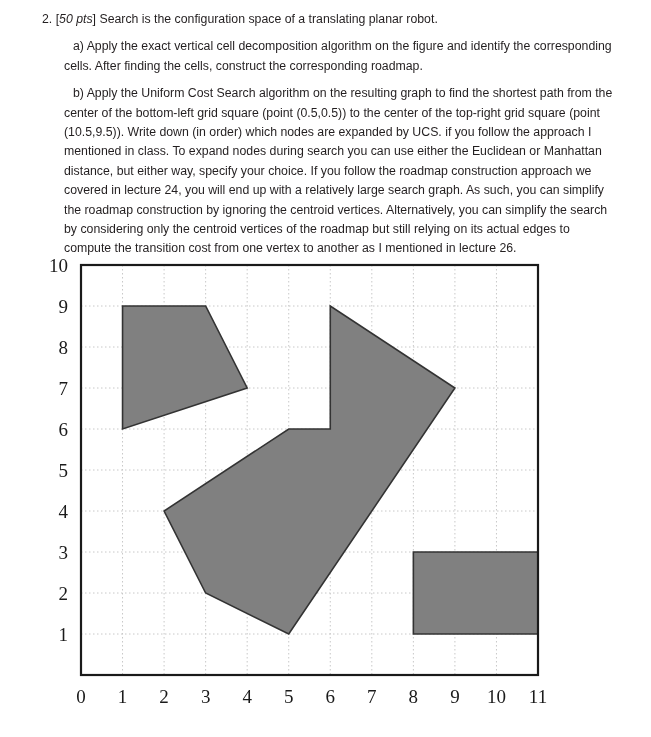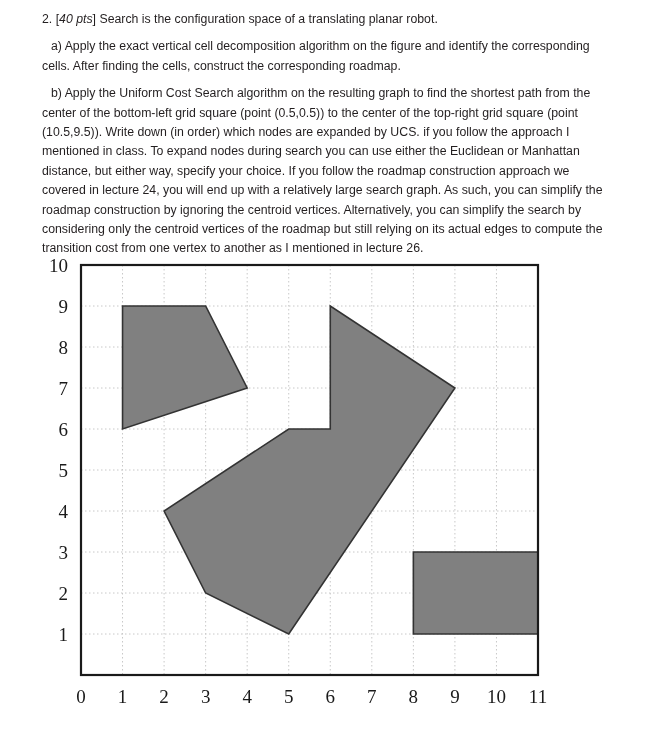--- a/index.html
+++ b/index.html
@@ -23,21 +23,21 @@
     top: 10px;
     width: 572px;
   }
   .para {
     font-size: 12.3px;
     line-height: 19.4px;
     color: #231f20;
     margin: 0 0 8px 0;
     text-align: left;
   }
-  .para.indent { text-indent: 9px; }
+  .para.indent { text-indent: 9px; margin-left: 22px; }
   .pts { font-style: italic; }
 
   
   #figure {
     position: absolute;
     left: 0;
     top: 248px;
     width: 651px;
     height: 480px;
   }
@@ -48,21 +48,21 @@
     font-size: 19px;
     fill: #1a1a1a;
   }
 </style>
 </head>
 <body>
 
 <div id="problem-text">
 
   <p class="para">
-    <span>2. [</span><span class="pts">40 pts</span><span>] Search is the configuration space of a translating planar robot.</span>
+    <span>2. [</span><span class="pts">50 pts</span><span>] Search is the configuration space of a translating planar robot.</span>
   </p>
 
   <p class="para indent">a) Apply the exact vertical cell decomposition algorithm on the figure and identify the corresponding cells. After finding the cells, construct the corresponding roadmap.</p>
 
   <p class="para indent">b) Apply the Uniform Cost Search algorithm on the resulting graph to find the shortest path from the center of the bottom-left grid square (point (0.5,0.5)) to the center of the top-right grid square (point (10.5,9.5)).  Write down (in order) which nodes are expanded by UCS.  if you follow the approach I mentioned in class. To expand nodes during search you can use either the Euclidean or Manhattan distance, but either way, specify your choice. If you follow the roadmap construction approach we covered in lecture 24, you will end up with a relatively large search graph. As such, you can simplify the roadmap construction by ignoring the centroid vertices. Alternatively, you can simplify the search by considering only the centroid vertices of the roadmap but still relying on its actual edges to compute the transition cost from one vertex to another as I mentioned in lecture 26.</p>
 
 </div>
 
 <div id="figure">
   <svg width="651" height="480" viewBox="0 0 651 480">

